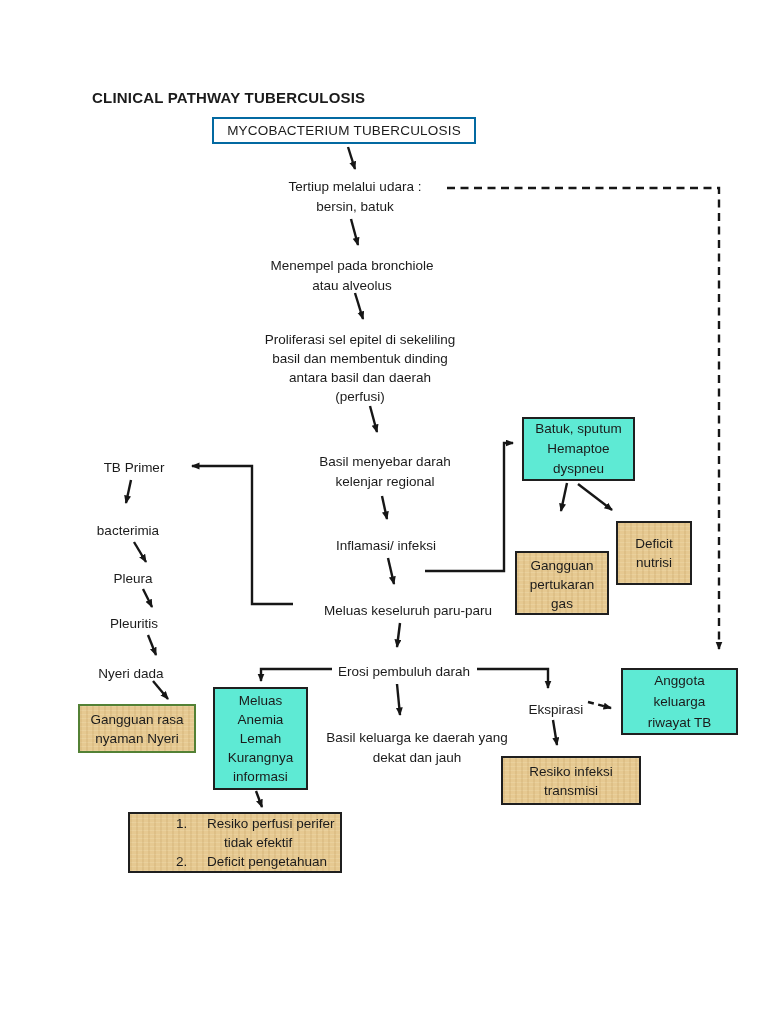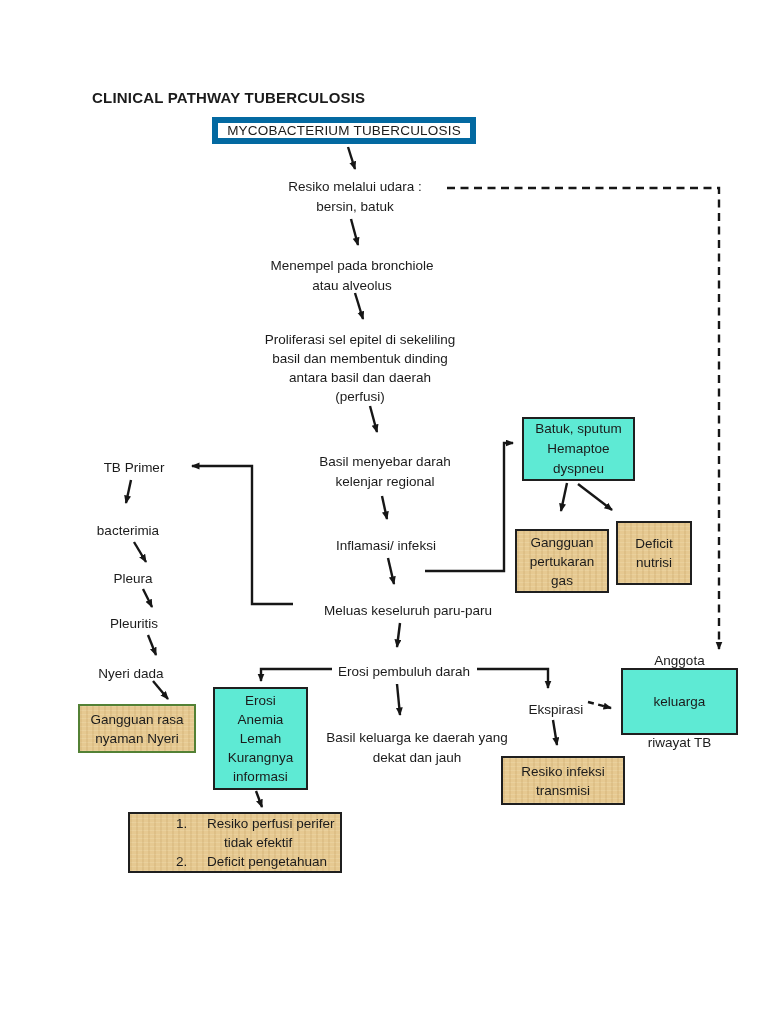--- a/index.html
+++ b/index.html
@@ -16,21 +16,21 @@
   }
   .box.white{background:#5eead4;border:2px solid #1f1f1f;}
   .box.tan{
     background-color:#e6c991;
     background-image:
       repeating-linear-gradient(90deg, rgba(173,132,66,.14) 0 2px, rgba(0,0,0,0) 2px 6px),
       repeating-linear-gradient(0deg, rgba(240,222,178,.35) 0 1px, rgba(0,0,0,0) 1px 4px);
     border:2px solid #1f1f1f;
   }
   .box.green-edge{border:2px solid #538135;}
-  .box.myco{background:#ffffff;border:6px solid #0369a1;font-size:13.5px;letter-spacing:.2px;}
+  .box.myco{background:#ffffff;border:2px solid #0369a1;font-size:13.5px;letter-spacing:.2px;}
   .numbered{align-items:flex-start;padding-left:46px;line-height:19px;text-align:left;}
   .num-line{display:flex;}
   .num{width:18px;margin-right:13px;}
   .indent2{padding-left:48px;}
 </style>
 </head>
 <body>
 
 <div class="canvas">
 
@@ -67,21 +67,21 @@
     </g>
   </svg>
 
   <div class="title" style="left:92px;top:89px;">CLINICAL PATHWAY TUBERCULOSIS</div>
 
   <div class="box myco" style="left:212px;top:117px;width:264px;height:27px;">
     <div>MYCOBACTERIUM TUBERCULOSIS</div>
   </div>
 
   <div class="node" style="left:255px;top:177px;width:200px;">
-    <div>Resiko melalui udara :</div>
+    <div>Tertiup melalui udara :</div>
     <div>bersin, batuk</div>
   </div>
 
   <div class="node" style="left:252px;top:256px;width:200px;">
     <div>Menempel pada bronchiole</div>
     <div>atau alveolus</div>
   </div>
 
   <div class="node" style="left:244px;top:330px;width:232px;line-height:19px;">
     <div>Proliferasi sel epitel di sekeliling</div>
@@ -118,44 +118,44 @@
     <div>Gangguan rasa</div>
     <div>nyaman Nyeri</div>
   </div>
 
   <div class="box white" style="left:522px;top:417px;width:113px;height:64px;line-height:20px;">
     <div>Batuk, sputum</div>
     <div>Hemaptoe</div>
     <div>dyspneu</div>
   </div>
 
-  <div class="box tan" style="left:515px;top:529px;width:94px;height:64px;">
+  <div class="box tan" style="left:515px;top:551px;width:94px;height:64px;justify-content:flex-end;">
     <div>Gangguan</div>
     <div>pertukaran</div>
     <div>gas</div>
   </div>
 
   <div class="box tan" style="left:616px;top:521px;width:76px;height:64px;align-items:center;">
     <div>Deficit</div>
     <div>nutrisi</div>
   </div>
 
-  <div class="box white" style="left:621px;top:668px;width:117px;height:67px;line-height:21px;gap:20px;">
+  <div class="box white" style="left:621px;top:668px;width:117px;height:67px;line-height:21px;">
     <div>Anggota</div>
     <div>keluarga</div>
     <div>riwayat TB</div>
   </div>
 
-  <div class="box tan" style="left:501px;top:756px;width:124px;height:49px;">
+  <div class="box tan" style="left:501px;top:756px;width:140px;height:49px;">
     <div>Resiko infeksi</div>
     <div>transmisi</div>
   </div>
 
   <div class="box white" style="left:213px;top:687px;width:95px;height:103px;">
-    <div>Erosi</div>
+    <div>Meluas</div>
     <div>Anemia</div>
     <div>Lemah</div>
     <div>Kurangnya</div>
     <div>informasi</div>
   </div>
 
   <div class="box tan numbered" style="left:128px;top:812px;width:214px;height:61px;">
     <div class="num-line">
       <span class="num">1.</span>
       <span>Resiko perfusi perifer</span>

